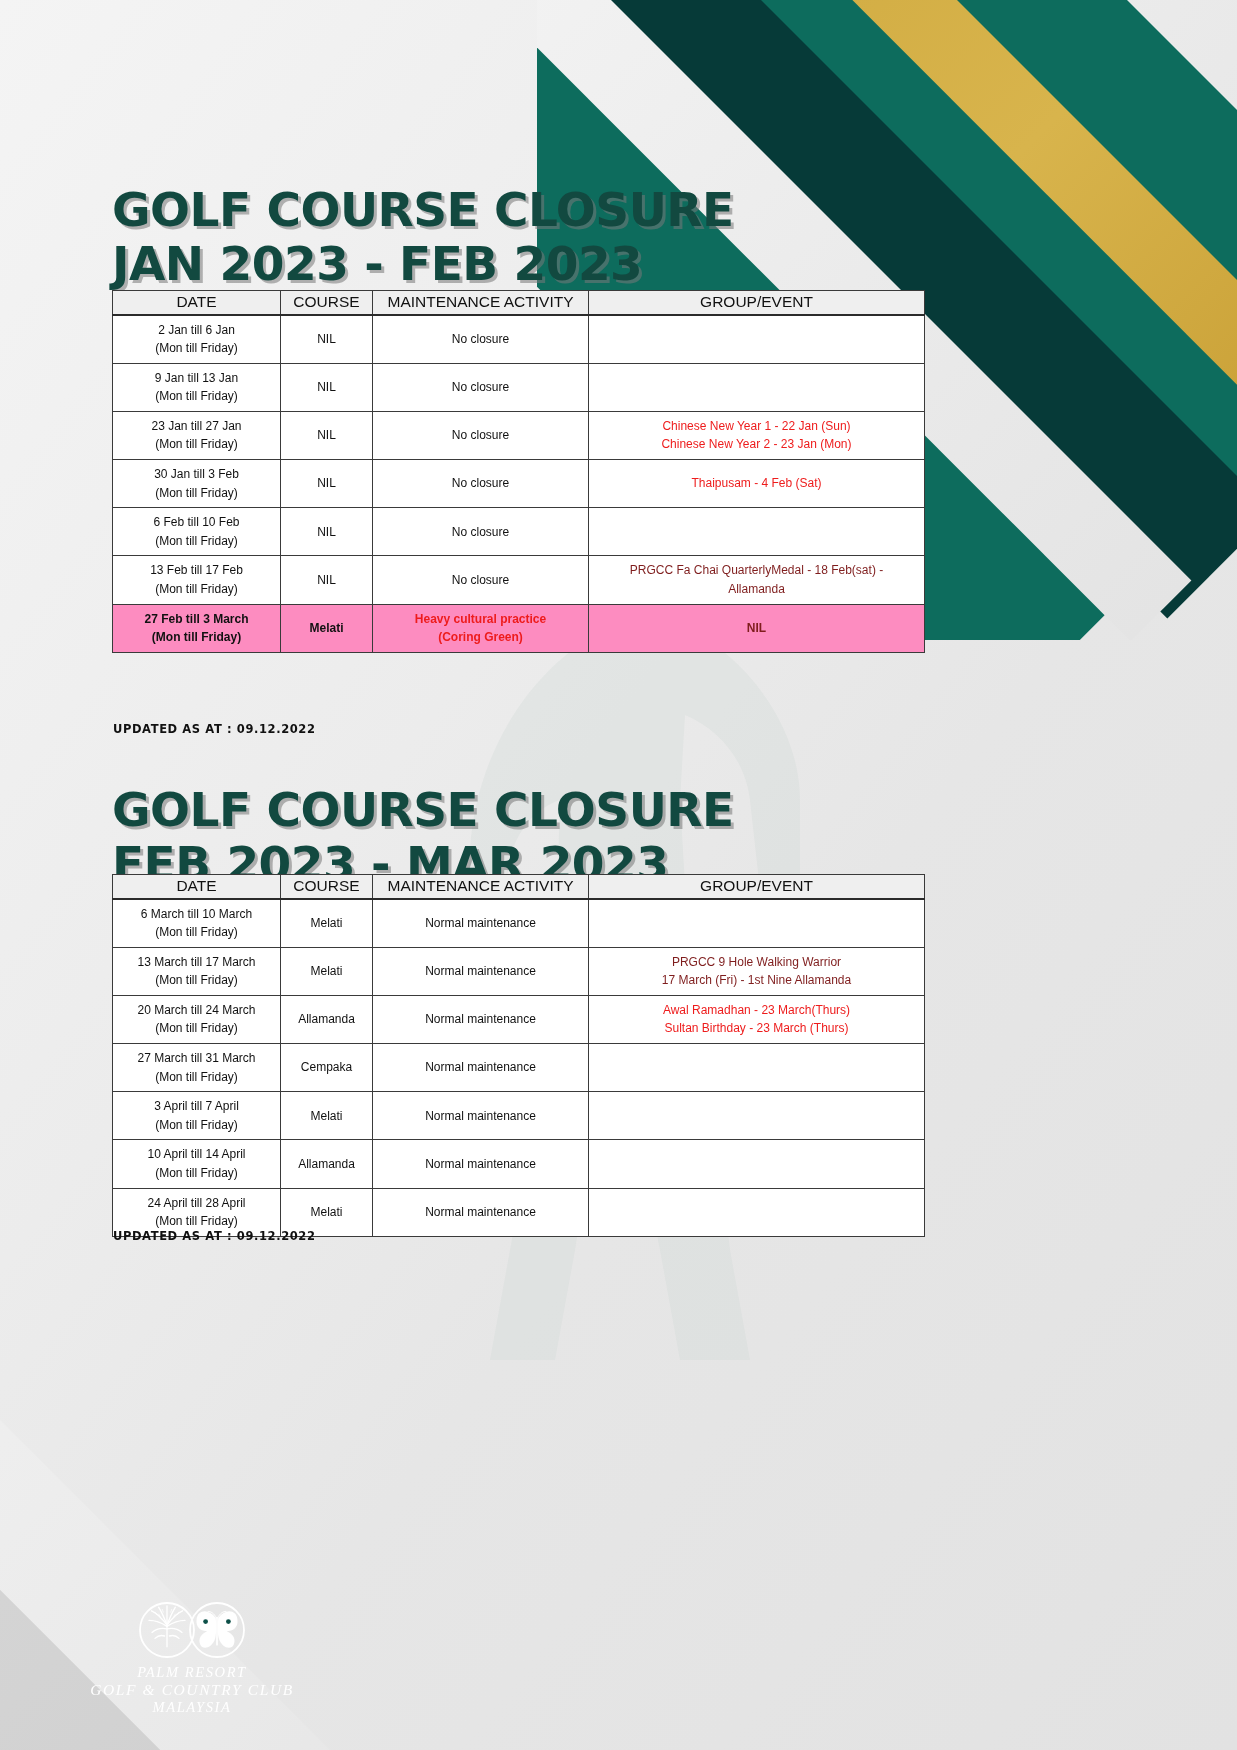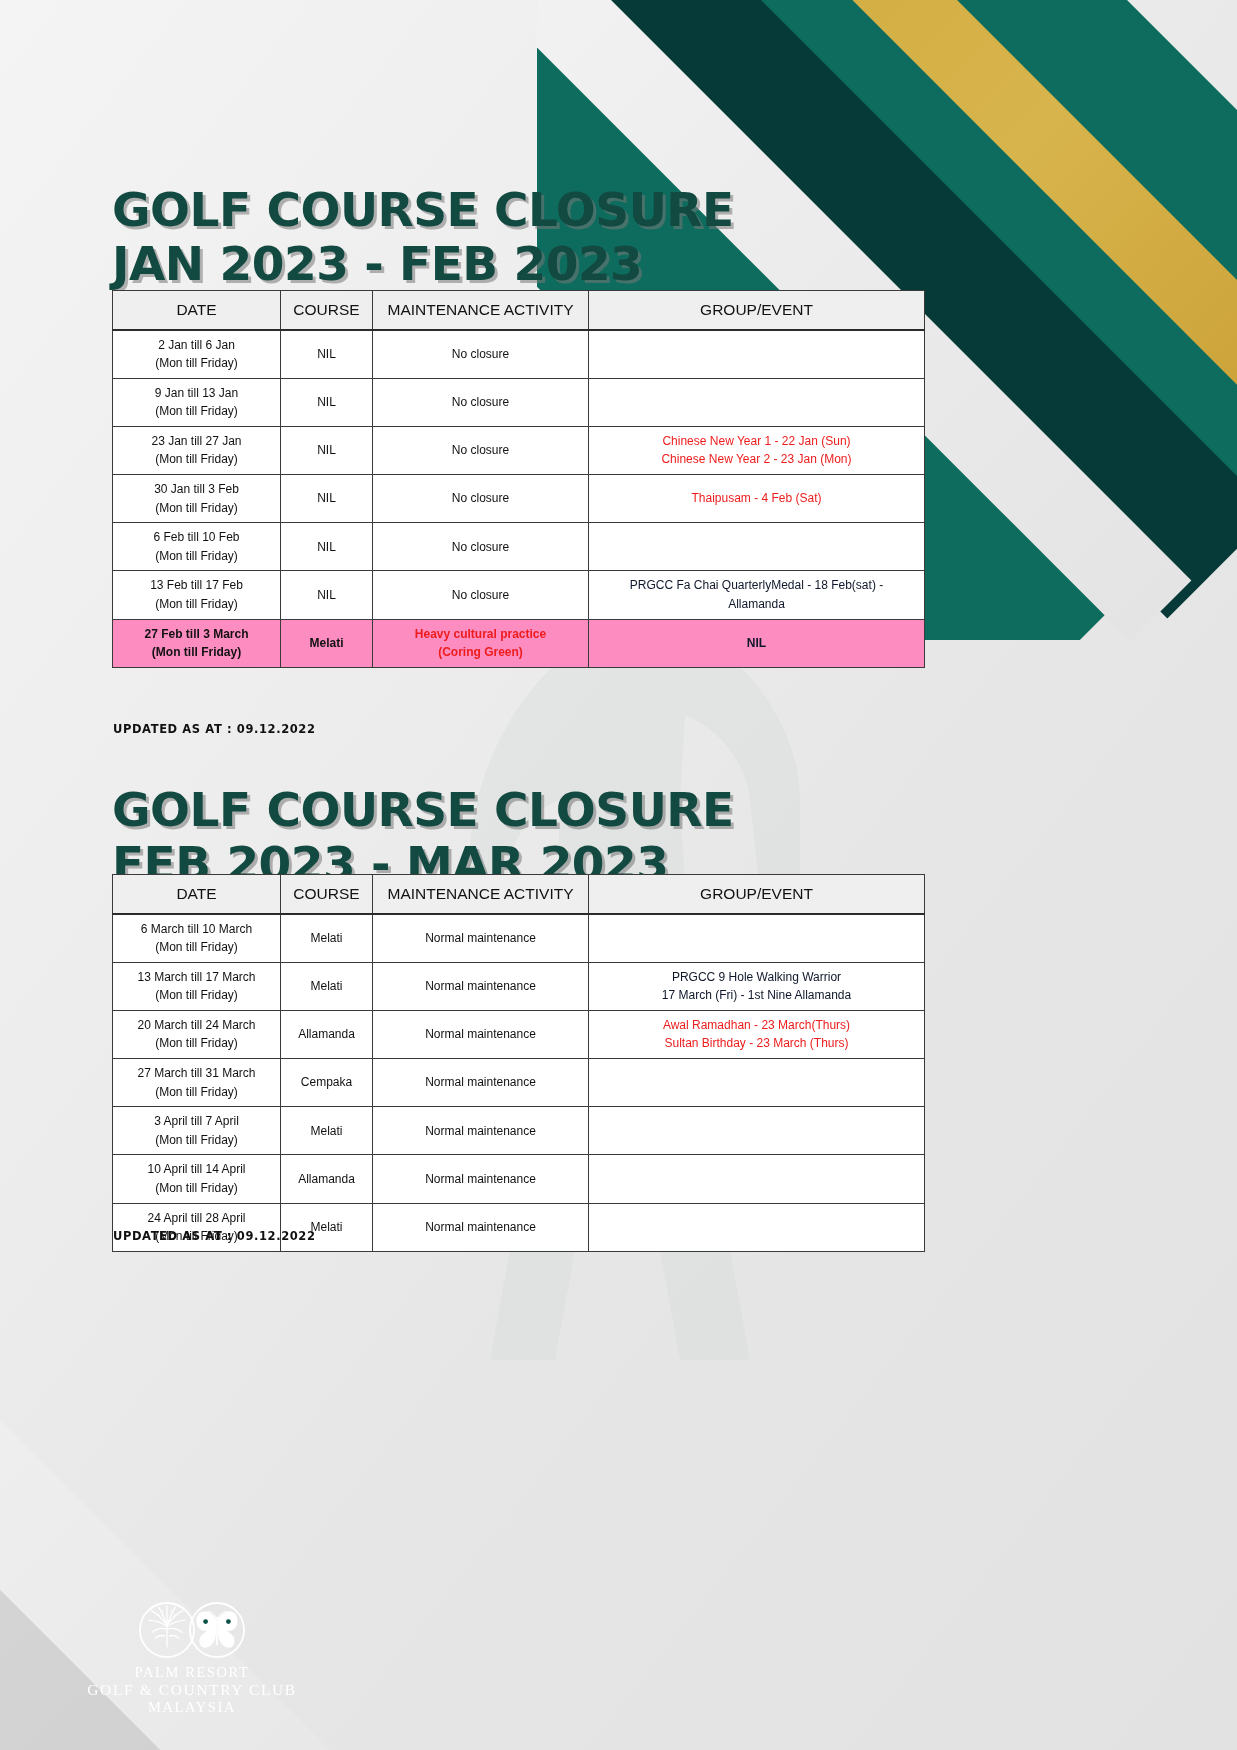--- a/index.html
+++ b/index.html
@@ -109,34 +109,34 @@
     border:1px solid #3a3a3a;
     text-align:center;
     vertical-align:middle;
     color:#111;
     font-family:"Liberation Sans", sans-serif;
   }
   table.sched thead th {
     background:#efefef;
     font-weight:normal;
     font-size:15.5px;
-    height:39px;
+    height:24px;
     padding:0 4px;
     border-bottom:2px solid #2b2b2b;
   }
   table.sched tbody td {
     font-size:12px;
     padding:5px 4px;
     line-height:1.55;
     height:41px;
   }
   td.date-cell { line-height:1.9; }
   td.group-cell { font-size:11.5px; line-height:1.5; }
   td.group-cell .red { color:#ee1c1c; display:block; }
-  td.group-cell .blk { color:#0f172a; display:block; }
+  td.group-cell .blk { color:#7f1d1d; display:block; }
 
   tr.highlight td {
     background:#fd8cc0;
     font-weight:bold;
   }
   tr.highlight td.maint-cell { color:#ee1c1c;margin-left:44px; }
   tr.highlight td.date-cell,
   tr.highlight td.course-cell,
   tr.highlight td.group-cell { color:#111; }
 
@@ -145,20 +145,21 @@
     position:absolute;
     left:62px;
     bottom:34px;
     width:260px;
     text-align:center;
     color:#ffffff;
   }
   .logo-marks { display:flex; justify-content:center; align-items:center; margin-bottom:4px; }
   .logo-text {
     font-family:"Liberation Serif", serif;
+    font-style:italic;
     letter-spacing:1.6px;
     line-height:1.18;
     color:#ffffff;
   }
   .logo-l1 { font-size:14.5px; }
   .logo-l2 { font-size:15.5px; }
   .logo-l3 { font-size:14.5px; }
 </style>
 </head>
 <body>

